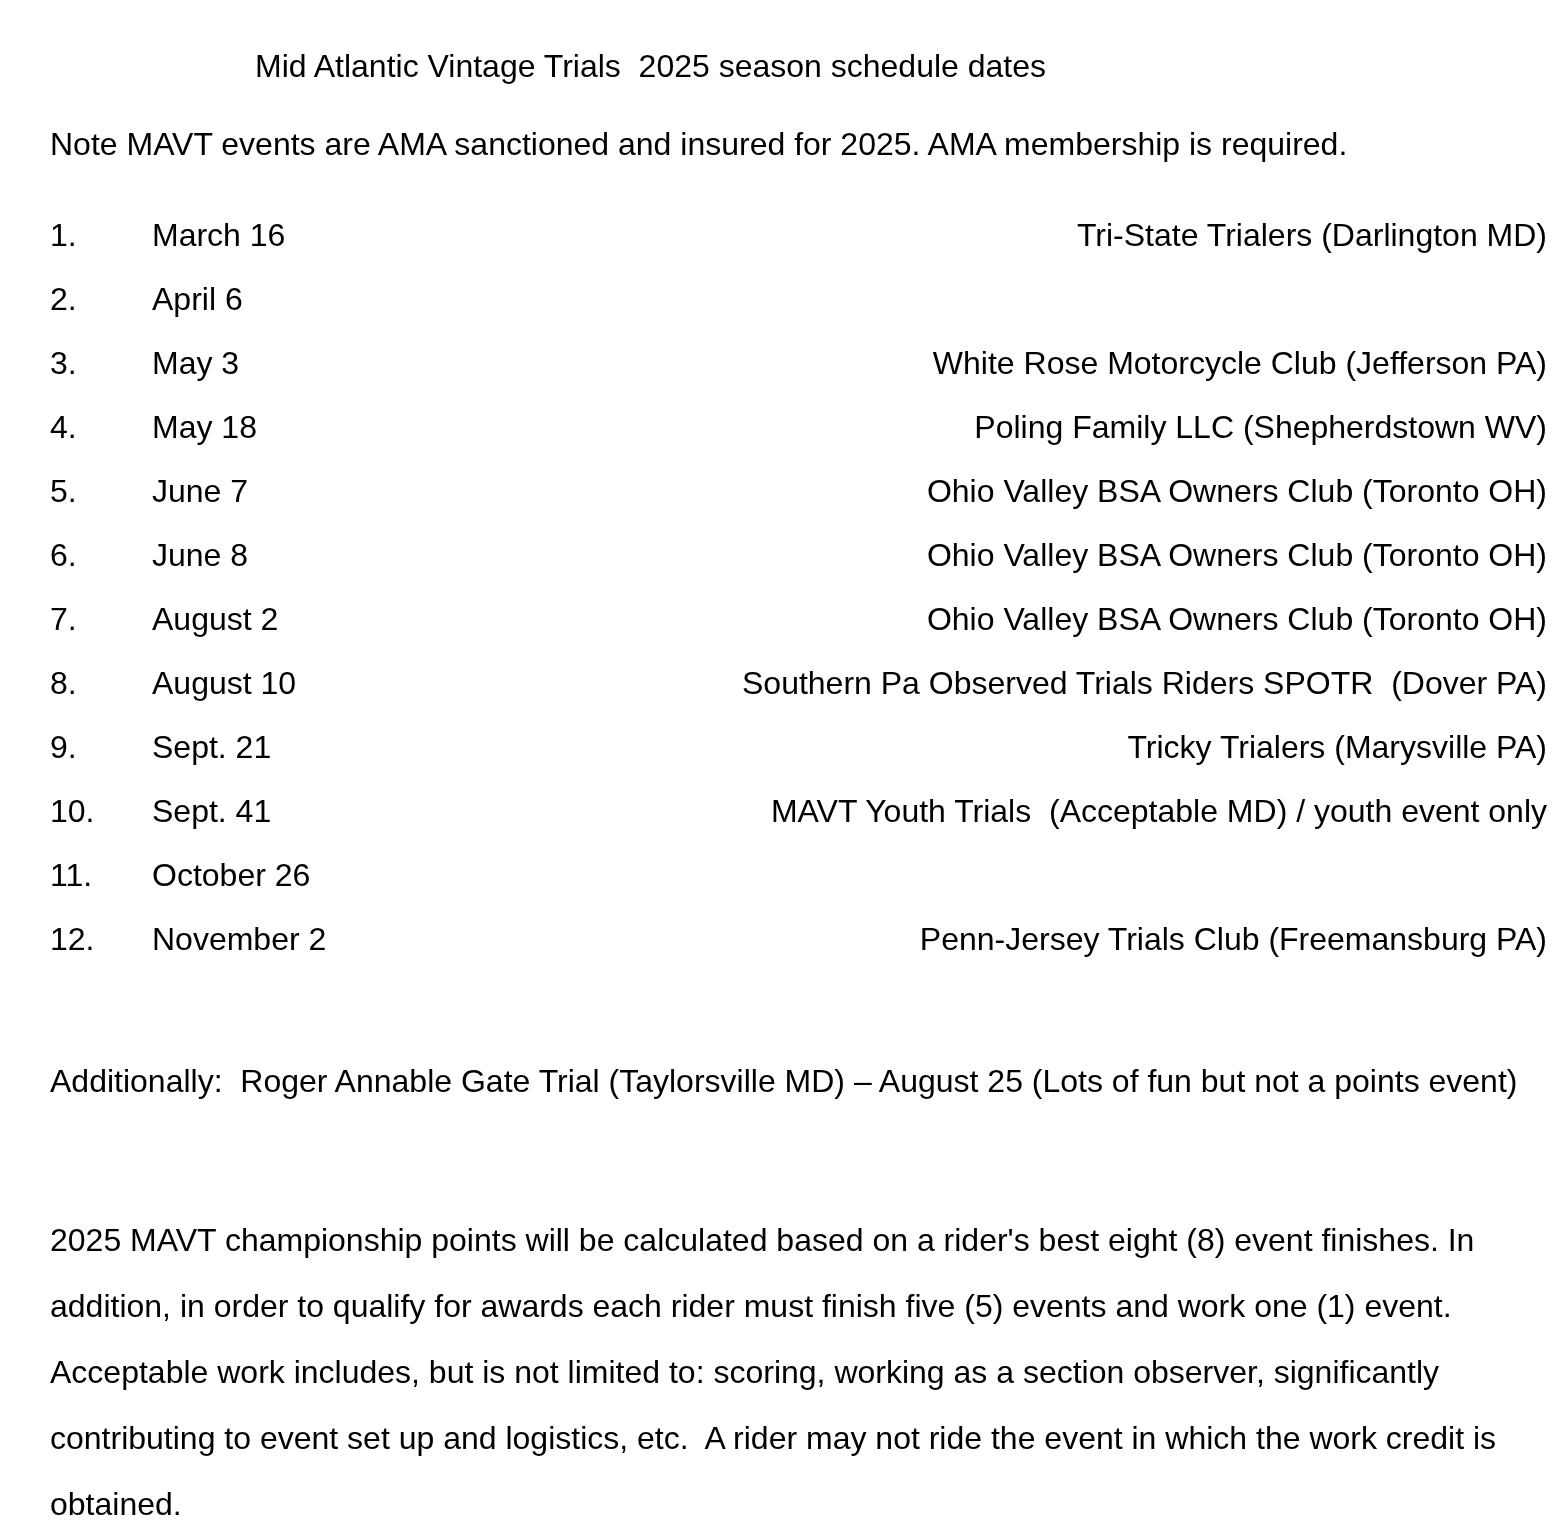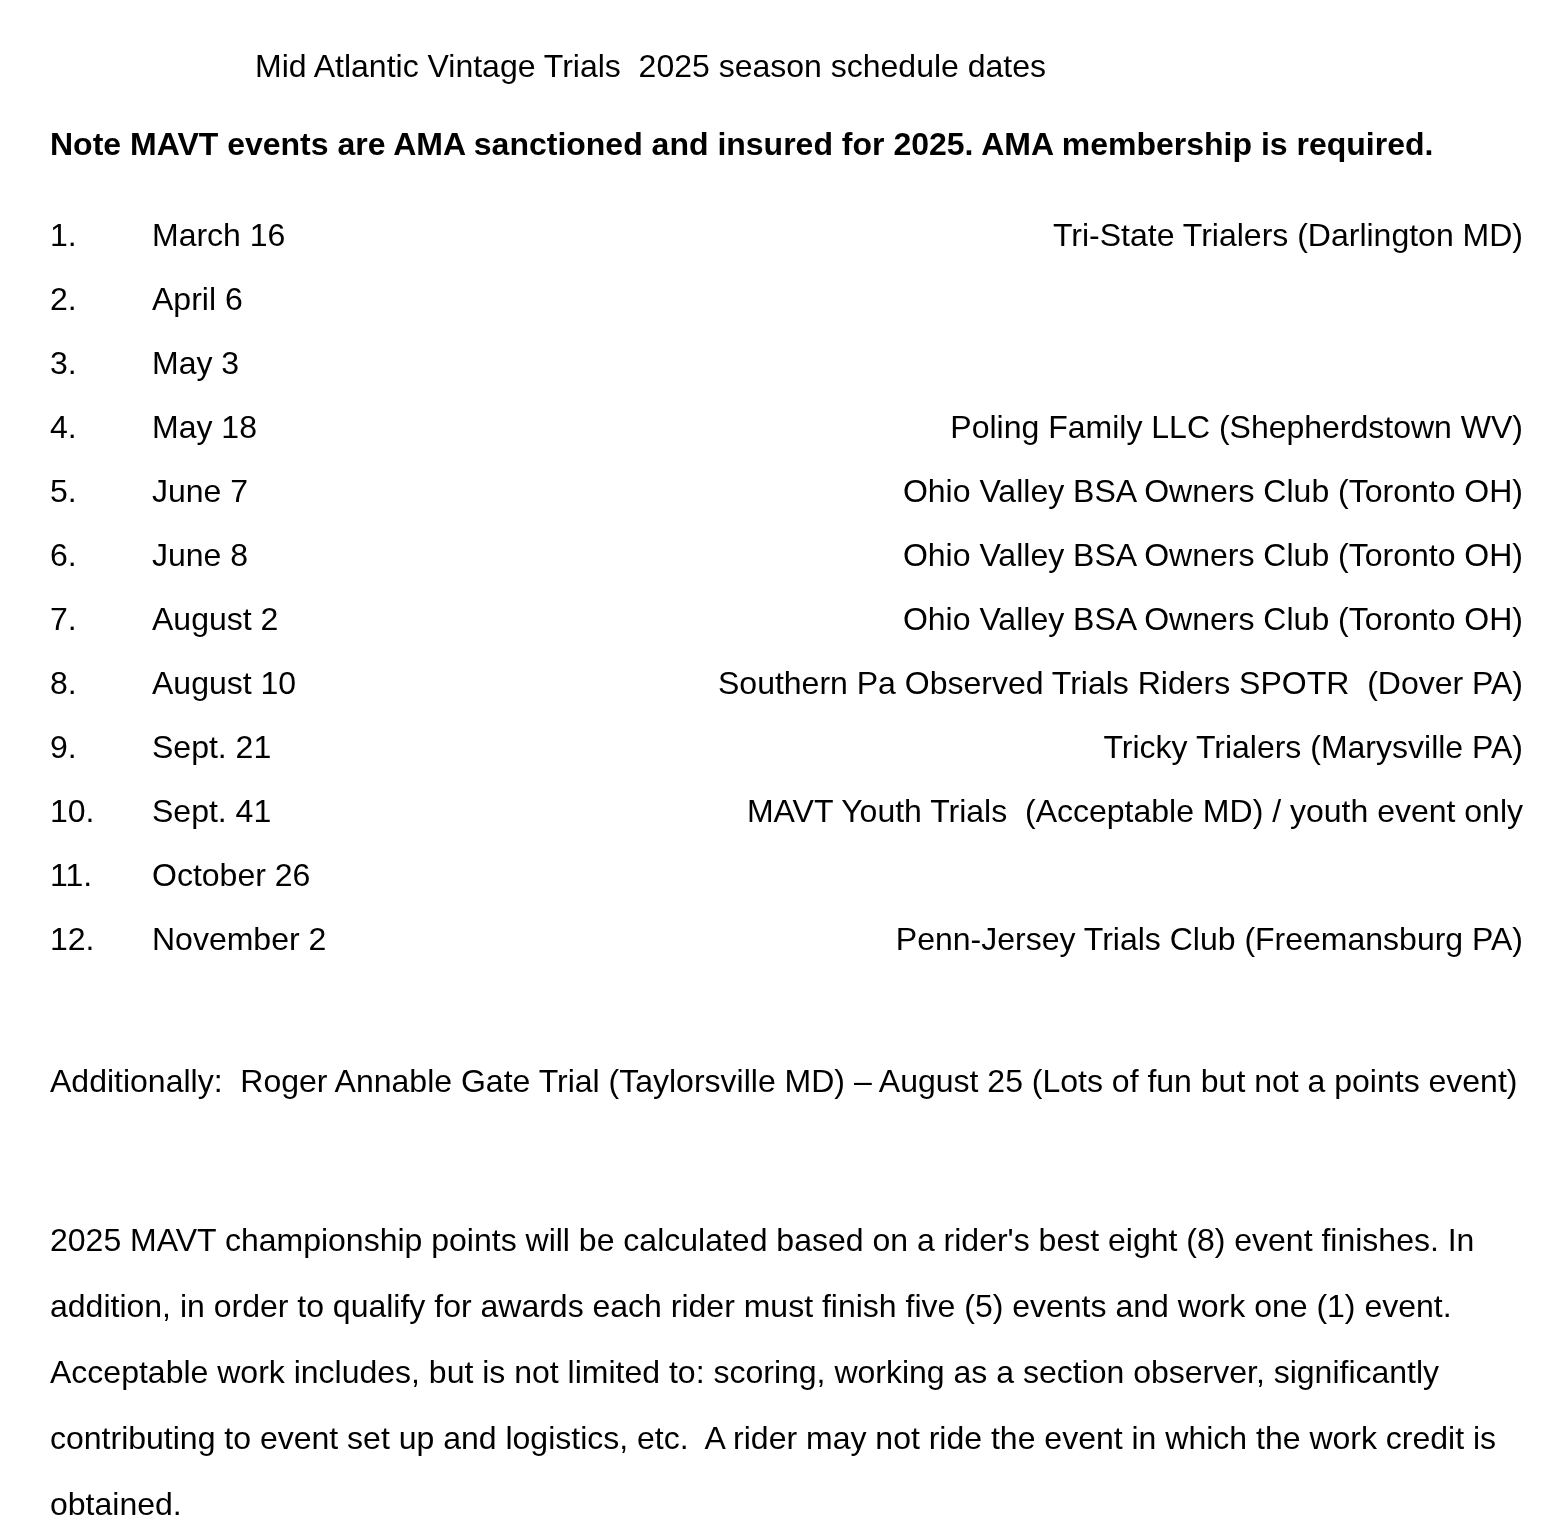--- a/index.html
+++ b/index.html
@@ -10,33 +10,32 @@
   .page {
     position: relative;
     width: 1555px;
     height: 1533px;
     box-sizing: border-box;
     background: #ffffff;
     color: #000000;
     font-family: "Liberation Sans", sans-serif;
     font-size: 32px;
     line-height: 48px;
-    padding: 42px 32px 30px 50px;
+    padding: 42px 8px 30px 50px;
     overflow: hidden;
   }
   .title {
     margin: 0 0 0 205px;
     font-size: 32px;
     font-weight: 400;
     white-space: pre-wrap;
   }
   .note {
     margin: 30px 0 0 0;
     white-space: pre-wrap;
-    font-weight: bold;
   }
   .schedule {
     margin-top: 43px;
   }
   .row {
     display: grid;
     grid-template-columns: 102px 193px 1fr;
     margin-bottom: 16px;
   }
   .row:nth-child(10) {
@@ -71,20 +70,21 @@
     </div>
 
     <div class="row">
       <span class="num">2.</span>
       <span class="date">April 6</span>
     </div>
 
     <div class="row">
       <span class="num">3.</span>
       <span class="date">May 3</span>
+      <span class="event">White Rose Motorcycle Club (Jefferson PA)</span>
     </div>
 
     <div class="row">
       <span class="num">4.</span>
       <span class="date">May 18</span>
       <span class="event">Poling Family LLC (Shepherdstown WV)</span>
     </div>
 
     <div class="row">
       <span class="num">5.</span>

